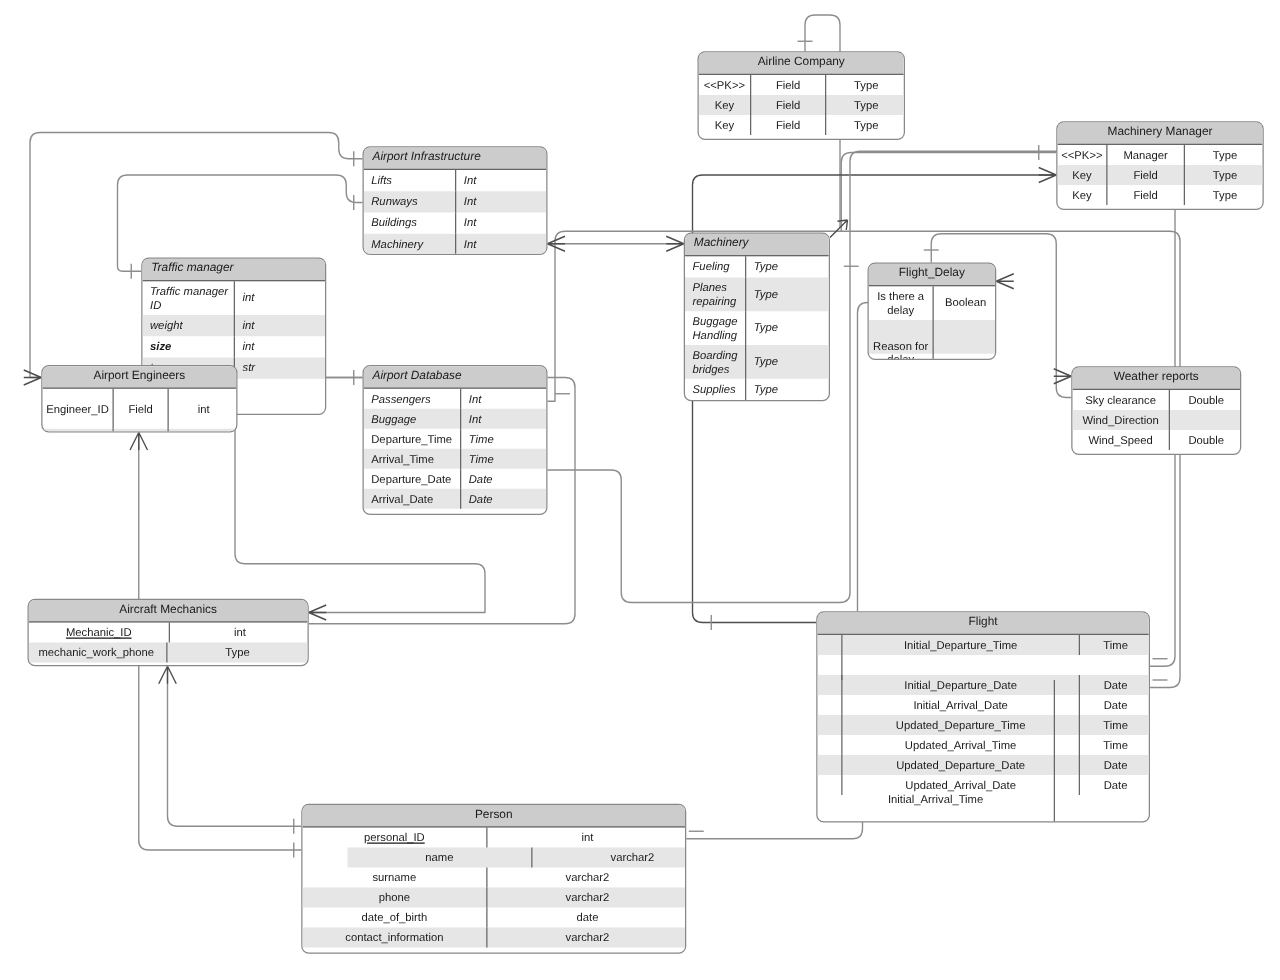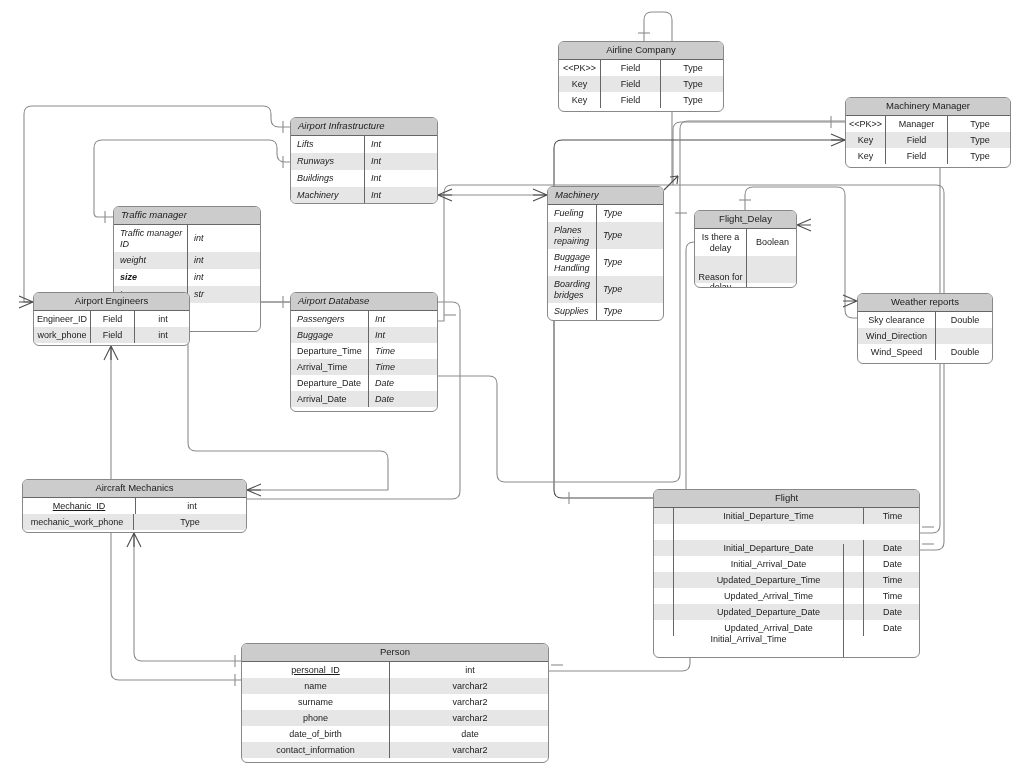--- a/index.html
+++ b/index.html
@@ -300,21 +300,21 @@
           </div>
           <div class="row alt" style="height: 27px; flex-direction: column;">
             <div class="cell c-center vsep" style="width: 52px; flex: 0 0 52px; font-size: 9px;">Reason for delay</div>
             <div class="cell c-center" style="width: 51px; flex: 0 0 51px; font-size: 9px;">str</div>
           </div>
         </div>
       </div>
       <div class="entity" style="left: 33px; top: 292px; width: 157px; height: 54px;">
         <div class="hdr" style="height: 18px; font-size: 9.5px;">Airport Engineers</div>
         <div class="rows">
-          <div class="row" style="height: 16px;">
+          <div class="row" style="height: 32px;">
             <div class="cell c-center vsep" style="width: 57px; flex: 0 0 57px; font-size: 9px;">Engineer_ID</div>
             <div class="cell c-center vsep" style="width: 44px; flex: 0 0 44px; font-size: 9px;">Field</div>
             <div class="cell c-center" style="width: 56px; flex: 0 0 56px; font-size: 9px;">int</div>
           </div>
           <div class="row alt" style="height: 16px;">
             <div class="cell c-center vsep" style="width: 57px; flex: 0 0 57px; font-size: 9px;">work_phone</div>
             <div class="cell c-center vsep" style="width: 44px; flex: 0 0 44px; font-size: 9px;">Field</div>
             <div class="cell c-center" style="width: 56px; flex: 0 0 56px; font-size: 9px;">int</div>
           </div>
         </div>
@@ -423,21 +423,21 @@
           </div>
         </div>
       </div>
       <div class="entity" style="left: 241px; top: 643px; width: 308px; height: 120px;">
         <div class="hdr" style="height: 18px; font-size: 9.5px;">Person</div>
         <div class="rows">
           <div class="row" style="height: 16px;">
             <div class="cell c-center vsep udl" style="width: 148px; flex: 0 0 148px; font-size: 9px;">personal_ID</div>
             <div class="cell c-center" style="width: 160px; flex: 0 0 160px; font-size: 9px;">int</div>
           </div>
-          <div class="row alt" style="height: 16px;">
+          <div class="row alt" style="height: 16px; margin-left: 36px;">
             <div class="cell c-center vsep" style="width: 148px; flex: 0 0 148px; font-size: 9px;">name</div>
             <div class="cell c-center" style="width: 160px; flex: 0 0 160px; font-size: 9px;">varchar2</div>
           </div>
           <div class="row" style="height: 16px;">
             <div class="cell c-center vsep" style="width: 148px; flex: 0 0 148px; font-size: 9px;">surname</div>
             <div class="cell c-center" style="width: 160px; flex: 0 0 160px; font-size: 9px;">varchar2</div>
           </div>
           <div class="row alt" style="height: 16px;">
             <div class="cell c-center vsep" style="width: 148px; flex: 0 0 148px; font-size: 9px;">phone</div>
             <div class="cell c-center" style="width: 160px; flex: 0 0 160px; font-size: 9px;">varchar2</div>

